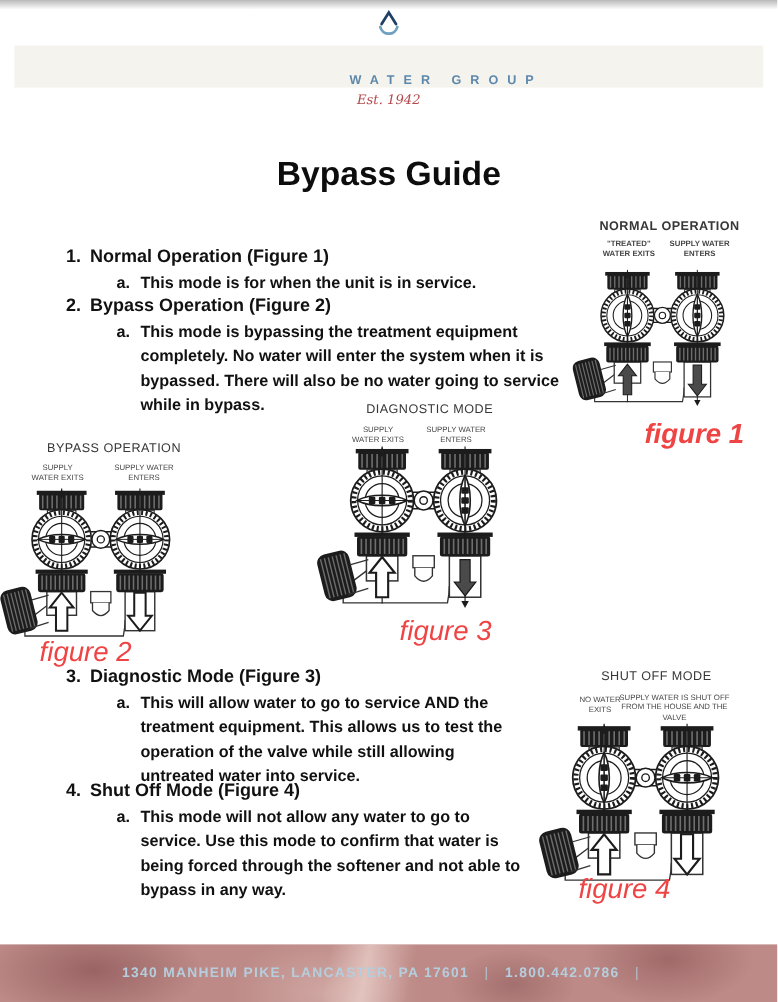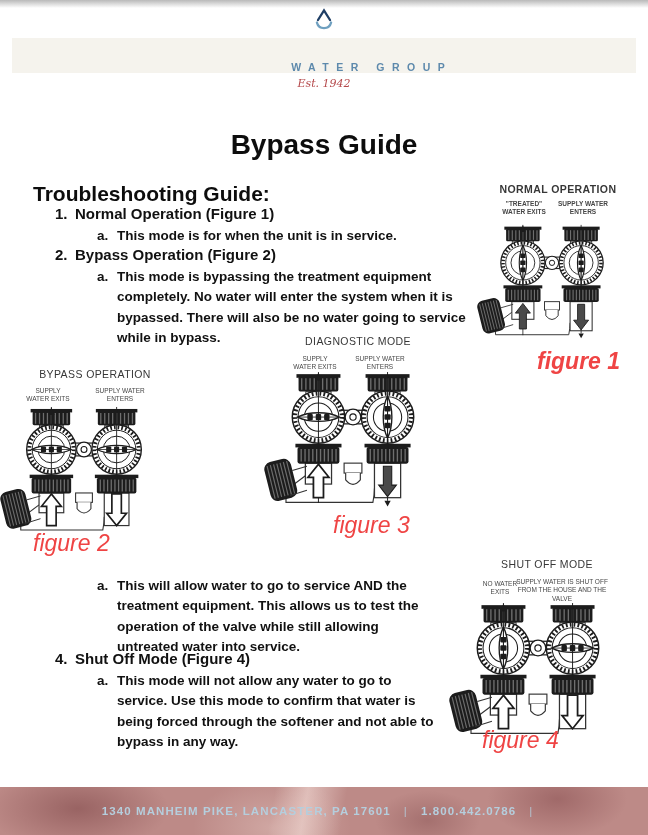--- a/index.html
+++ b/index.html
@@ -81,41 +81,43 @@
 
   <svg class="drop-icon" viewBox="0 0 24 30">
     <path d="M6 13 L12 3.5 L18 13" fill="none" stroke="#1f3f66" stroke-width="2.3" stroke-linecap="round"></path>
     <path d="M4.9 15.5 A7.3 7.3 0 0 0 19.1 15.5" fill="none" stroke="#6fa0c0" stroke-width="2.3" stroke-linecap="round"></path>
   </svg>
   <div class="brand-band"></div>
   <div class="brand-sub">WATER GROUP</div>
   <div class="established">Est. 1942</div>
 
   <h1 class="doc-title" style="margin:0;">Bypass Guide</h1>
-  <h2 class="section-heading" style="margin:0;">Troubleshooting Guide:</h2>
 
   <div class="num-row" id="it0">
     <span class="num">1.</span><span>Normal Operation (Figure 1)</span>
   </div>
   <div class="sub-row" id="su0">
     <span class="letter">a.</span>
       <span class="txt">This mode is for when the unit is in service.</span>
   </div>
 
   <div class="num-row" id="it1">
     <span class="num">2.</span><span>Bypass Operation (Figure 2)</span>
   </div>
   <div class="sub-row" id="su1">
     <span class="letter">a.</span>
       <span class="txt">This mode is bypassing the treatment equipment
 completely. No water will enter the system when it is
 bypassed. There will also be no water going to service
 while in bypass.</span>
   </div>
 
+  <div class="num-row" id="it2">
+    <span class="num">3.</span><span>Diagnostic Mode (Figure 3)</span>
+  </div>
   <div class="sub-row" id="su2">
     <span class="letter">a.</span>
       <span class="txt">This will allow water to go to service AND the
 treatment equipment.  This allows us to test the
 operation of the valve while still allowing
 untreated water into service.</span>
   </div>
 
   <div class="num-row" id="it3">
     <span class="num">4.</span><span>Shut Off Mode (Figure 4)</span>

